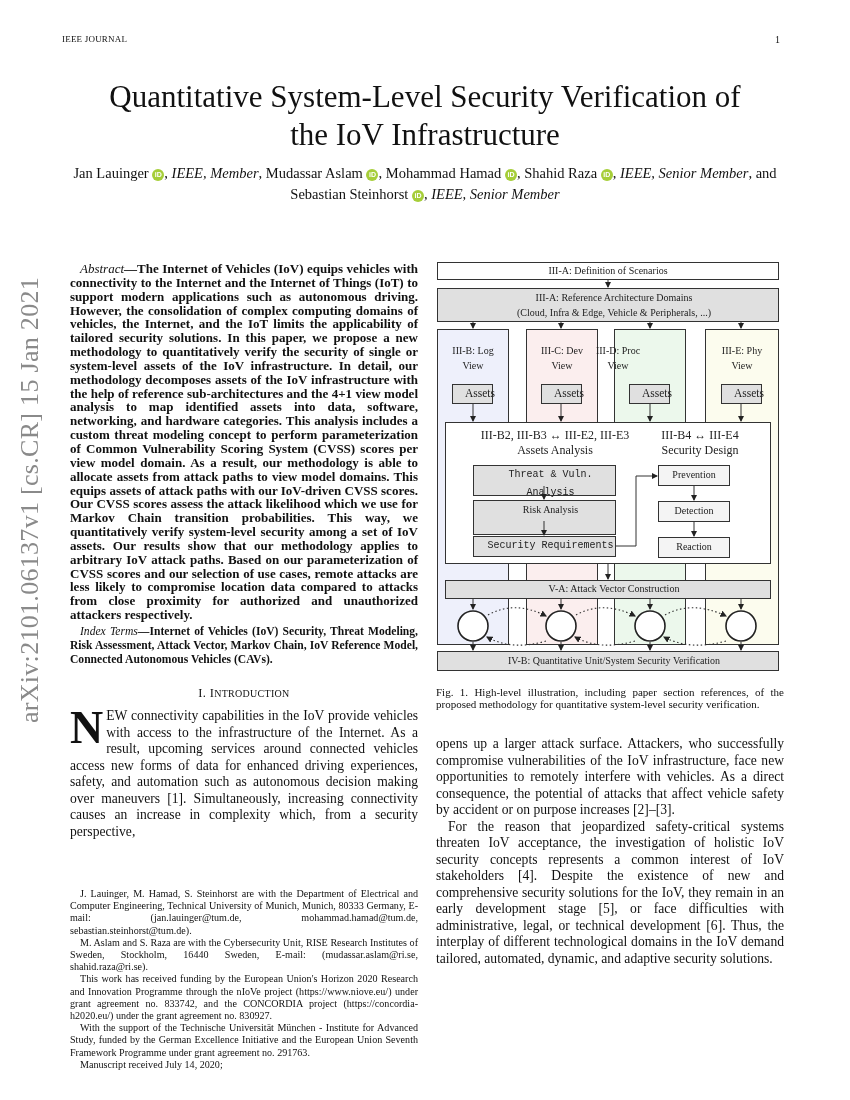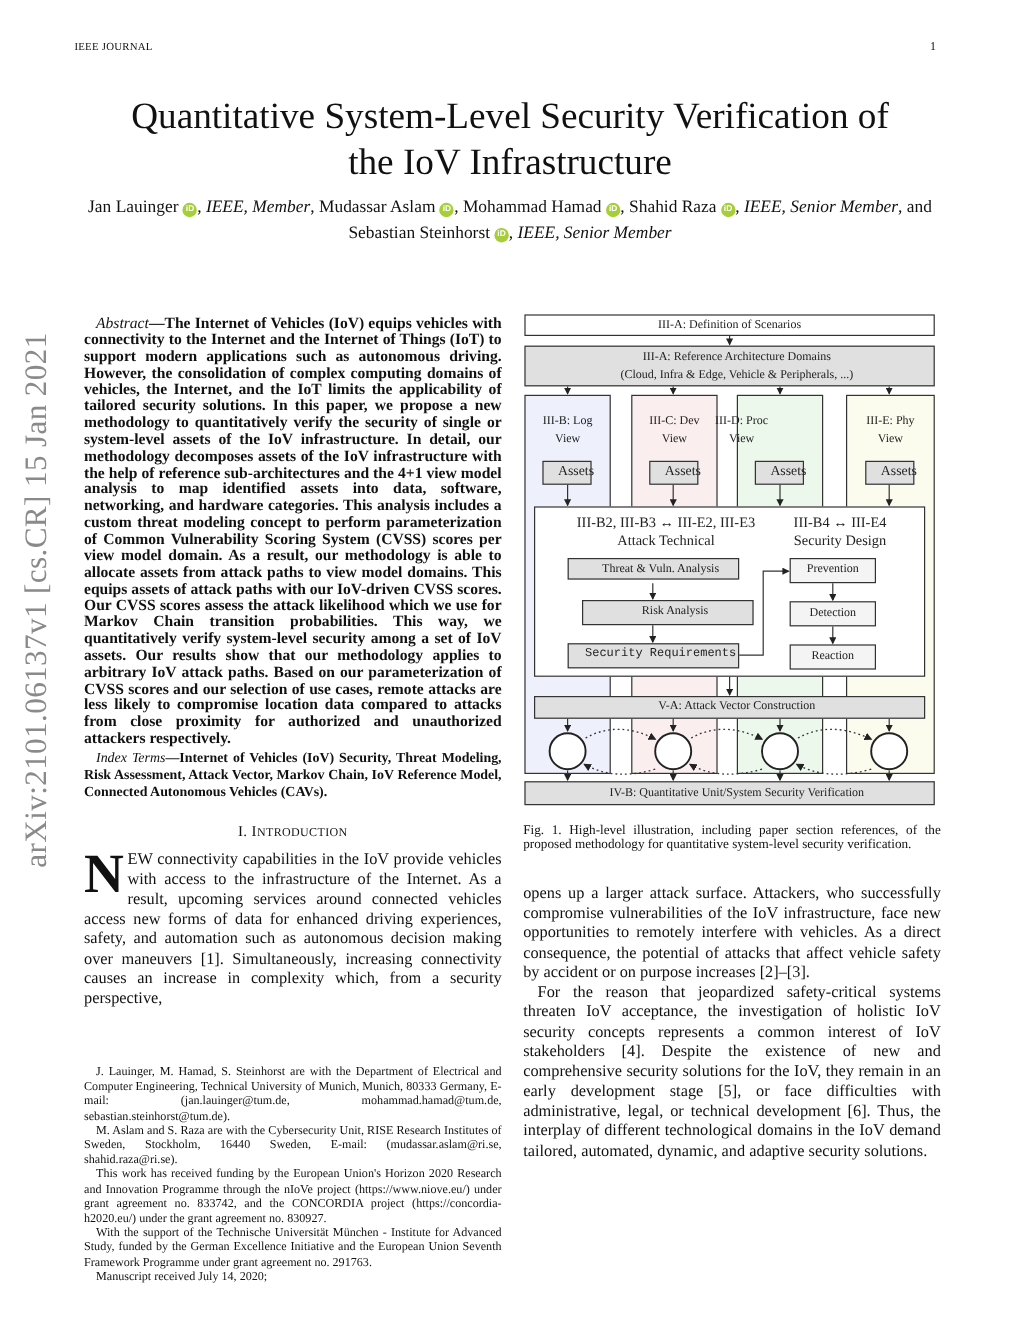--- a/index.html
+++ b/index.html
@@ -107,29 +107,29 @@
 
   <div class="box white" style="left:437px;top:262px;width:342px;height:18px;line-height:15px;">III-A: Definition of Scenarios</div>
   <div class="box gray" style="left:437px;top:288px;width:342px;height:34px;padding-top:1px;">
       <div>III-A: Reference Architecture Domains</div>
       <div>(Cloud, Infra &amp; Edge, Vehicle &amp; Peripherals, ...)</div>
     </div>
 
   <div class="box white" style="left:445px;top:422px;width:326px;height:142px;"></div>
   <div class="box" style="left:455px;top:428px;width:160px;border:none;background:transparent;font-size:12px;margin-left:20px;">
       <div>III-B2, III-B3 ↔ III-E2, III-E3</div>
-      <div>Attack Technical</div>
+      <div>Assets Analysis</div>
     </div>
   <div class="box" style="left:645px;top:428px;width:110px;border:none;background:transparent;font-size:12px;">
       <div>III-B4 ↔ III-E4</div>
       <div>Security Design</div>
     </div>
 
-  <div class="box gray" style="left:473px;top:465px;width:143px;height:18px;line-height:18px;">Threat &amp; Vuln. Analysis</div>
-  <div class="box gray" style="left:485px;top:500px;width:143px;height:21px;line-height:18px;">Risk Analysis</div>
+  <div class="box gray" style="left:473px;top:465px;width:143px;height:31px;line-height:18px;font-family:Liberation Mono, monospace;">Threat &amp; Vuln. Analysis</div>
+  <div class="box gray" style="left:473px;top:500px;width:143px;height:35px;line-height:18px;">Risk Analysis</div>
   <div class="box gray" style="left:473px;top:536px;width:143px;height:21px;line-height:18px;font-family:Liberation Mono, monospace;">Security Requirements</div>
 
   <div class="box light" style="left:658px;top:465px;width:72px;height:21px;line-height:18px;">Prevention</div>
   <div class="box light" style="left:658px;top:501px;width:72px;height:21px;line-height:18px;">Detection</div>
   <div class="box light" style="left:658px;top:537px;width:72px;height:21px;line-height:18px;">Reaction</div>
 
   <div class="box gray" style="left:445px;top:580px;width:326px;height:19px;line-height:16px;">V-A: Attack Vector Construction</div>
   <div class="box gray" style="left:437px;top:651px;width:342px;height:20px;line-height:17px;">IV-B: Quantitative Unit/System Security Verification</div>
 
   <svg width="850" height="700" style="position:absolute;left:0;top:0;">

